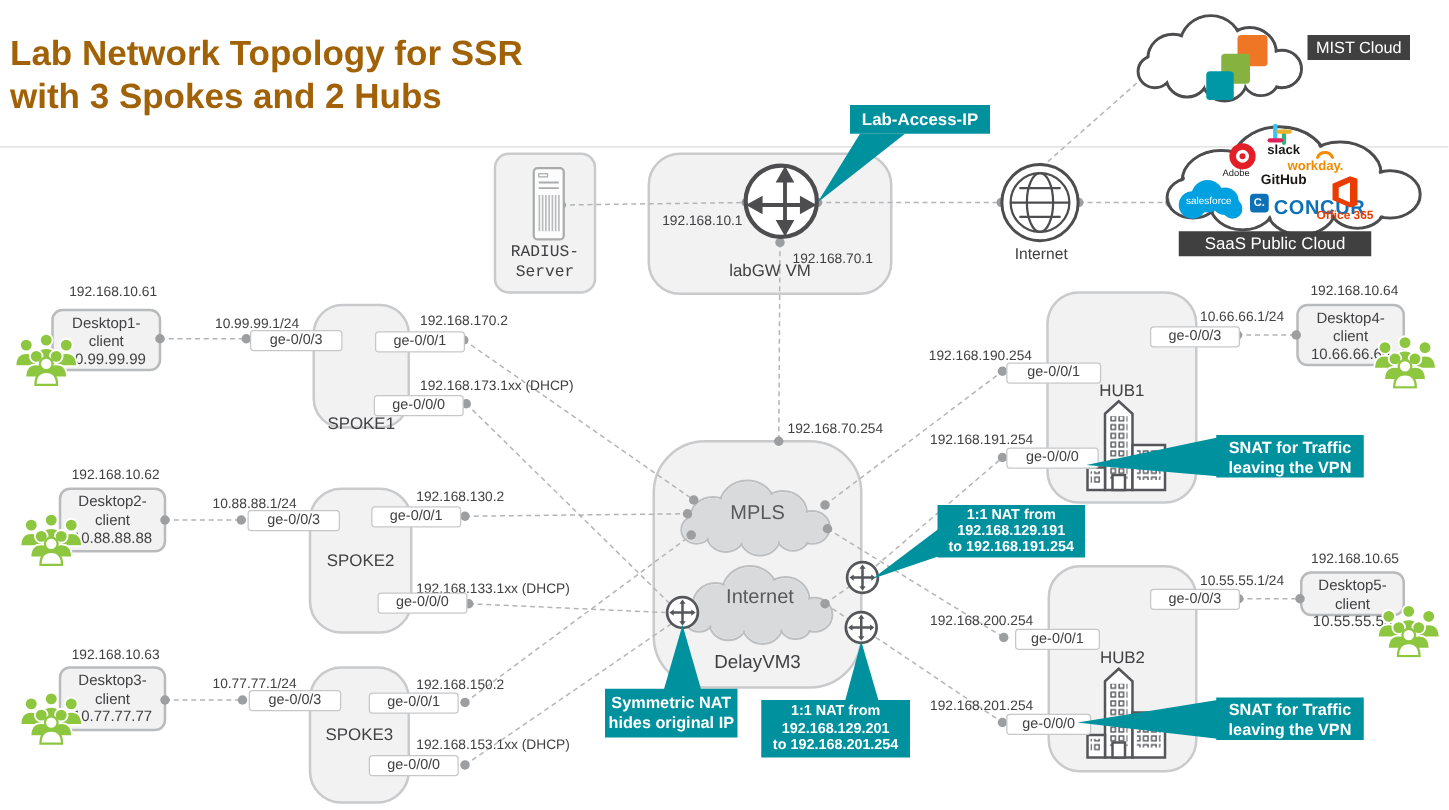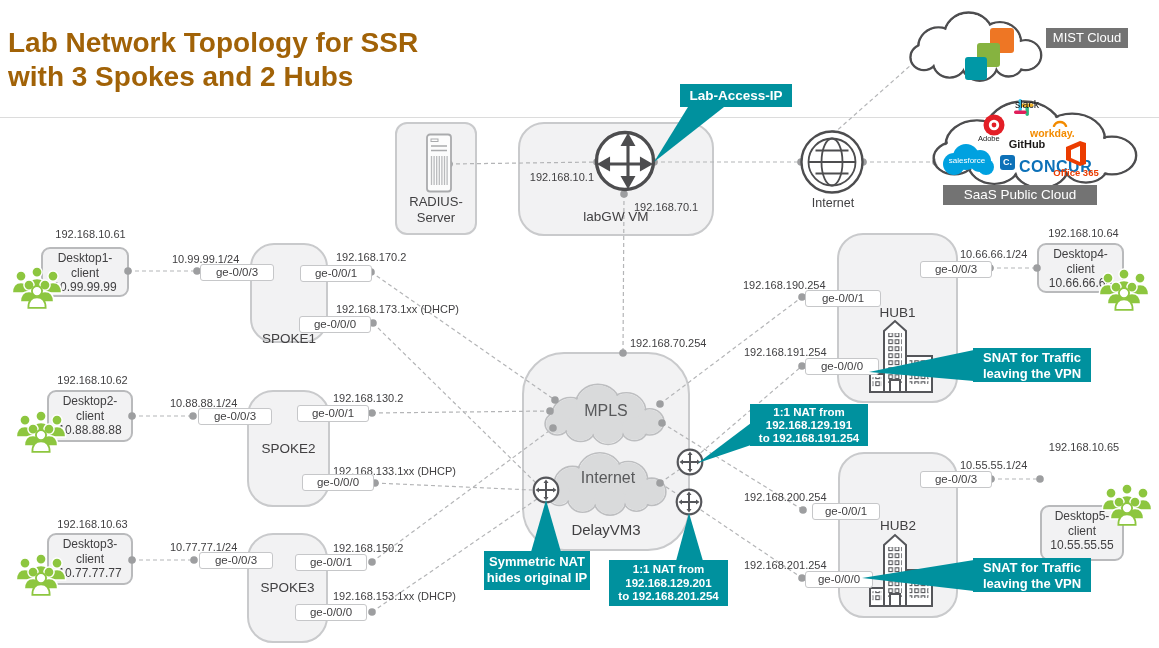--- a/index.html
+++ b/index.html
@@ -6,21 +6,21 @@
   #stage{position:relative;width:1159px;height:648px;background:#fff;overflow:hidden;}
   .abs{position:absolute;}
   .bigbox{position:absolute;background:#f2f2f3;border:2px solid #c9cacc;border-radius:26px;box-sizing:border-box;}
   .client{position:absolute;background:#f2f2f3;border:2px solid #b9babc;border-radius:9px;box-sizing:border-box;
           font-size:12px;line-height:14.5px;color:#414042;text-align:center;padding-top:2px;}
   .ip{position:absolute;font-size:11px;color:#414042;white-space:nowrap;}
   .port{position:absolute;background:#fff;border:1px solid #c6c7c9;border-radius:3px;font-size:11.5px;
         color:#414042;text-align:center;height:15px;line-height:15px;box-sizing:content-box;}
   .nodename{position:absolute;font-size:13.5px;color:#414042;text-align:center;white-space:nowrap;}
   .callout{position:absolute;background:#00919e;color:#fff;font-weight:bold;text-align:center;box-sizing:border-box;}
-  .graylabel{position:absolute;background:#737373;color:#fff;text-align:center;font-size:13px;}
+  .graylabel{position:absolute;background:#404040;color:#fff;text-align:center;font-size:13px;}
   .title{position:absolute;left:8px;top:26px;font-size:28px;line-height:34px;font-weight:bold;color:#a16207;}
   .divider{position:absolute;left:0;top:117px;width:1159px;height:1px;background:#dcdcdc;}
   svg{display:block;}
   .layer{position:absolute;left:0;top:0;pointer-events:none;}
 </style>
 </head>
 <body>
 
 <div id="stage">
 
@@ -88,21 +88,21 @@
   <div class="client" style="left:47px;top:533px;width:86px;height:52px;">
     <div>Desktop3-</div>
     <div>client</div>
     <div>10.77.77.77</div>
   </div>
   <div class="client" style="left:1037px;top:243px;width:87px;height:50px;">
     <div>Desktop4-</div>
     <div>client</div>
     <div>10.66.66.66</div>
   </div>
-  <div class="client" style="left:1040px;top:457px;width:84px;height:56px;margin-top:48px;">
+  <div class="client" style="left:1040px;top:457px;width:84px;height:36px;">
     <div>Desktop5-</div>
     <div>client</div>
     <div>10.55.55.55</div>
   </div>
 
   <svg class="layer" width="1159" height="648">
     <g stroke="#b4b5b7" stroke-width="1.2" stroke-dasharray="4 3">
       <line x1="449" y1="164" x2="597" y2="162"></line>
         <line x1="654" y1="162" x2="801" y2="162"></line>
       <line x1="863" y1="162" x2="936" y2="162"></line>
@@ -283,21 +283,21 @@
   </svg>
   <svg class="layer" style="left:1100px;top:480px;" width="54" height="48">
     <use href="#person" x="1" y="7" width="20" height="24" fill="#8dc63f" stroke="#fff" stroke-width="1.6"></use>
     <use href="#person" x="17" y="3" width="20" height="24" fill="#8dc63f" stroke="#fff" stroke-width="1.6"></use>
     <use href="#person" x="33" y="7" width="20" height="24" fill="#8dc63f" stroke="#fff" stroke-width="1.6"></use>
     <use href="#person" x="9" y="16" width="20" height="24" fill="#8dc63f" stroke="#fff" stroke-width="1.6"></use>
     <use href="#person" x="25" y="16" width="20" height="24" fill="#8dc63f" stroke="#fff" stroke-width="1.6"></use>
     <use href="#person" x="17" y="22" width="20" height="24" fill="#fff" stroke="#8dc63f" stroke-width="2"></use>
   </svg>
 
-  <div class="nodename" style="left:395px;top:194px;width:82px;font-size:13px;line-height:16px;">
+  <div class="nodename" style="left:395px;top:194px;width:82px;font-size:13px;line-height:16px;font-family:Liberation Mono, monospace;">
     <div>RADIUS-</div>
     <div>Server</div>
   </div>
   <div class="nodename" style="left:518px;top:209px;width:196px;">labGW VM</div>
   <div class="ip" style="left:520px;top:171px;width:74px;text-align:right;">192.168.10.1</div>
   <div class="ip" style="left:634px;top:201px;">192.168.70.1</div>
   <div class="nodename" style="left:802px;top:196px;width:62px;font-size:12.5px;">Internet</div>
   <div class="nodename" style="left:522px;top:521px;width:168px;font-size:15px;">DelayVM3</div>
   <div class="ip" style="left:630px;top:337px;">192.168.70.254</div>
 
@@ -359,21 +359,21 @@
   <svg class="layer" style="left:925px;top:88px;" width="225" height="108">
     <use href="#cloudShape" width="225" height="108" fill="#fff" stroke="#4d4d4f" stroke-width="2.4"></use>
   </svg>
 
   <svg class="layer" style="left:1013px;top:98px;" width="22" height="20">
     <rect x="5.5" y="1" width="3.4" height="12.5" rx="1.7" fill="#36c5f0"></rect>
     <rect x="12.5" y="5.5" width="3.4" height="12.5" rx="1.7" fill="#2eb67d"></rect>
     <rect x="1" y="12.5" width="12.5" height="3.4" rx="1.7" fill="#e01e5a"></rect>
     <rect x="8" y="5.5" width="12.5" height="3.4" rx="1.7" fill="#ecb22e"></rect>
   </svg>
-  <div class="abs" style="left:1006px;top:98px;width:42px;text-align:center;font-size:10.5px;font-weight:normal;color:#191817;">slack</div>
+  <div class="abs" style="left:1006px;top:114px;width:42px;text-align:center;font-size:10.5px;font-weight:bold;color:#191817;">slack</div>
   <svg class="layer" style="left:981px;top:113px;" width="26" height="26">
     <circle cx="13" cy="12" r="10.5" fill="#e31e26"></circle>
     <circle cx="13" cy="12" r="5.2" fill="#fff"></circle>
     <circle cx="13" cy="12" r="2.4" fill="#e31e26"></circle>
   </svg>
   <div class="abs" style="left:978px;top:134px;width:32px;text-align:left;font-size:7.5px;color:#1a1a1a;">Adobe</div>
   <svg class="layer" style="left:1052px;top:118px;" width="16" height="9">
     <path d="M2 8 A6.5 6.5 0 0 1 14 8" fill="none" stroke="#f38b00" stroke-width="2.4" stroke-linecap="round"></path>
   </svg>
   <div class="abs" style="left:1030px;top:127px;width:58px;text-align:left;font-size:10.5px;font-weight:bold;color:#f38b00;">workday.</div>

